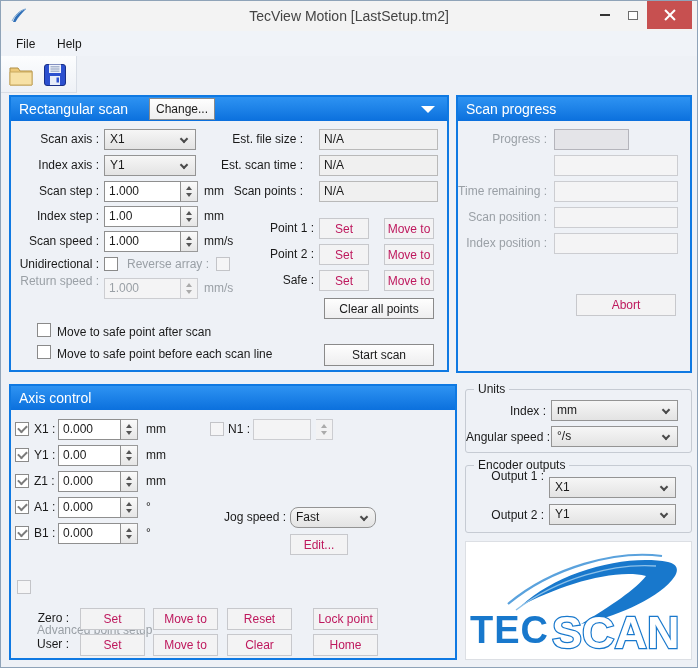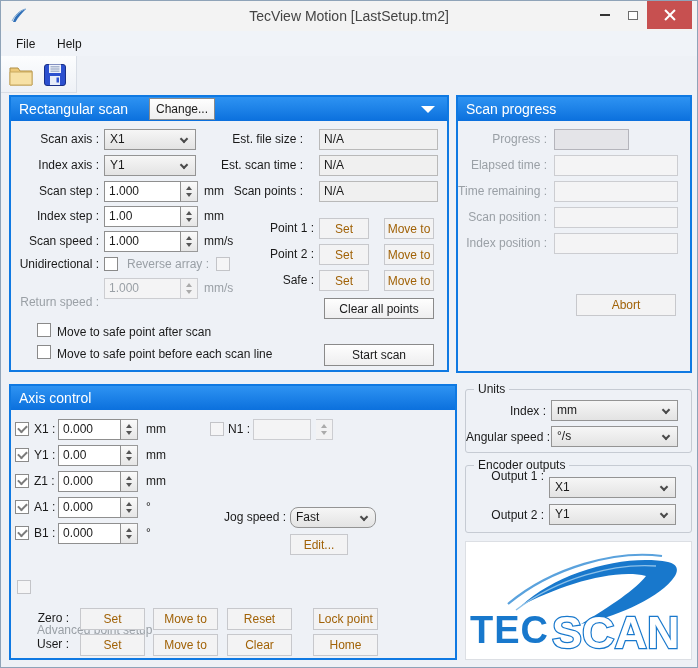--- a/index.html
+++ b/index.html
@@ -65,21 +65,21 @@
   .spin .dn { border-left:3px solid transparent; border-right:3px solid transparent; border-top:4px solid #555; }
   .spin.dis .up { border-bottom-color:#aaa; } .spin.dis .dn { border-top-color:#aaa; }
 
   .combo { position:absolute; height:21px; border:1px solid #949494;
            background:linear-gradient(#f6f6f6,#e3e3e3); line-height:19px; padding-left:5px; }
   .combo .chev { position:absolute; right:8px; top:6px; width:6px; height:6px;
                  border-right:2px solid #4a4a4a; border-bottom:2px solid #4a4a4a; transform:rotate(45deg); }
 
   .btn { position:absolute; border:1px solid #8a8a8a; background:linear-gradient(#fefefe,#eeeeef);
          display:flex; align-items:center; justify-content:center; height:21px; }
-  .btn.dis { border-color:#c7c8cc; background:#f3f3f4; color:#a16207; }
+  .btn.dis { border-color:#c7c8cc; background:#f3f3f4; color:#be185d; }
 
   .cb { position:absolute; width:14px; height:14px; border:1px solid #8a8a8a; background:#fff; }
   .cb.dis { border-color:#c3c4c8; background:#f5f5f6; }
   .cb.checked::after { content:""; position:absolute; left:2px; top:2px; width:7px; height:4px;
         border-left:2px solid #7b7b7b; border-bottom:2px solid #7b7b7b; transform:rotate(-45deg); }
 
   .group { position:absolute; border:1px solid #c6cbd3; border-radius:3px; }
   .legend { position:absolute; left:8px; top:-8px; background:#eef1f6; padding:0 4px; line-height:15px; }
 
   .logo-box { position:absolute; background:#fff; border:1px solid #dcdfe4; }
@@ -175,21 +175,21 @@
           <i class="up"></i>
           <i class="dn"></i>
         </div>
       <span class="lbl lbl-l" style="left:193px; top:134px;">mm/s</span>
 
       <span class="lbl" style="left:0; top:157px; width:88px;">Unidirectional :</span>
       <div class="cb" style="left:93px; top:160px;"></div>
       <span class="lbl dis-t" style="left:108px; top:157px; width:90px;">Reverse array :</span>
       <div class="cb dis" style="left:205px; top:160px;"></div>
 
-      <span class="lbl dis-t" style="left:0; top:195px; width:88px;">Return speed :</span>
+      <span class="lbl dis-t" style="left:0; top:174px; width:88px;">Return speed :</span>
       <div class="field dis" style="left:93px; top:181px; width:77px;">1.000</div>
       <div class="spin dis" style="left:170px; top:181px;">
           <i class="up"></i>
           <i class="dn"></i>
         </div>
       <span class="lbl lbl-l dis-t" style="left:193px; top:181px;">mm/s</span>
 
       <span class="lbl" style="left:200px; top:32px; width:92px;">Est. file size :</span>
       <div class="field ro" style="left:308px; top:32px; width:119px;">N/A</div>
       <span class="lbl" style="left:200px; top:58px; width:92px;">Est. scan time :</span>
@@ -220,21 +220,20 @@
     </div>
 
     <div class="panel" style="left:455px; top:2px; width:236px; height:278px;">
       <div class="panel-header">
         <span>Scan progress</span>
       </div>
 
       <span class="lbl dis-t" style="left:0; top:32px; width:89px;">Progress :</span>
       <div class="pbar" style="left:96px; top:32px; width:75px;"></div>
 
-      <span class="lbl dis-t" style="left:0; top:58px; width:89px;">Elapsed time :</span>
       <div class="field dis" style="left:96px; top:58px; width:124px;"></div>
 
       <span class="lbl dis-t" style="left:0; top:84px; width:89px;">Time remaining :</span>
       <div class="field dis" style="left:96px; top:84px; width:124px;"></div>
 
       <span class="lbl dis-t" style="left:0; top:110px; width:89px;">Scan position :</span>
       <div class="field dis" style="left:96px; top:110px; width:124px;"></div>
 
       <span class="lbl dis-t" style="left:0; top:136px; width:89px;">Index position :</span>
       <div class="field dis" style="left:96px; top:136px; width:124px;"></div>

